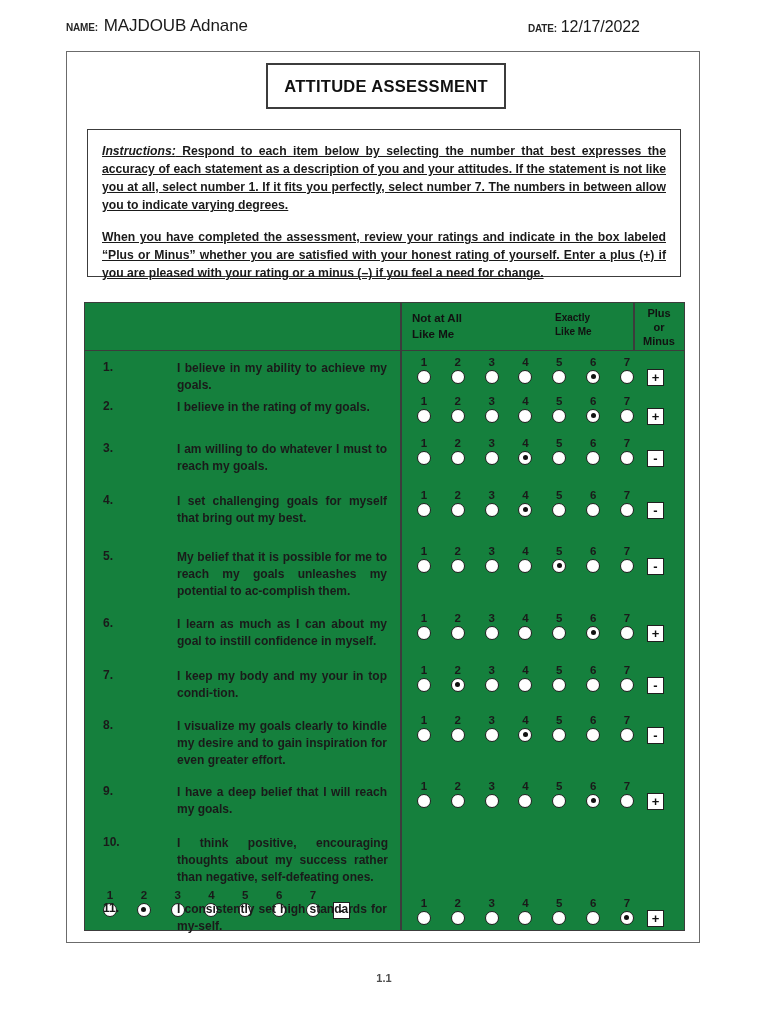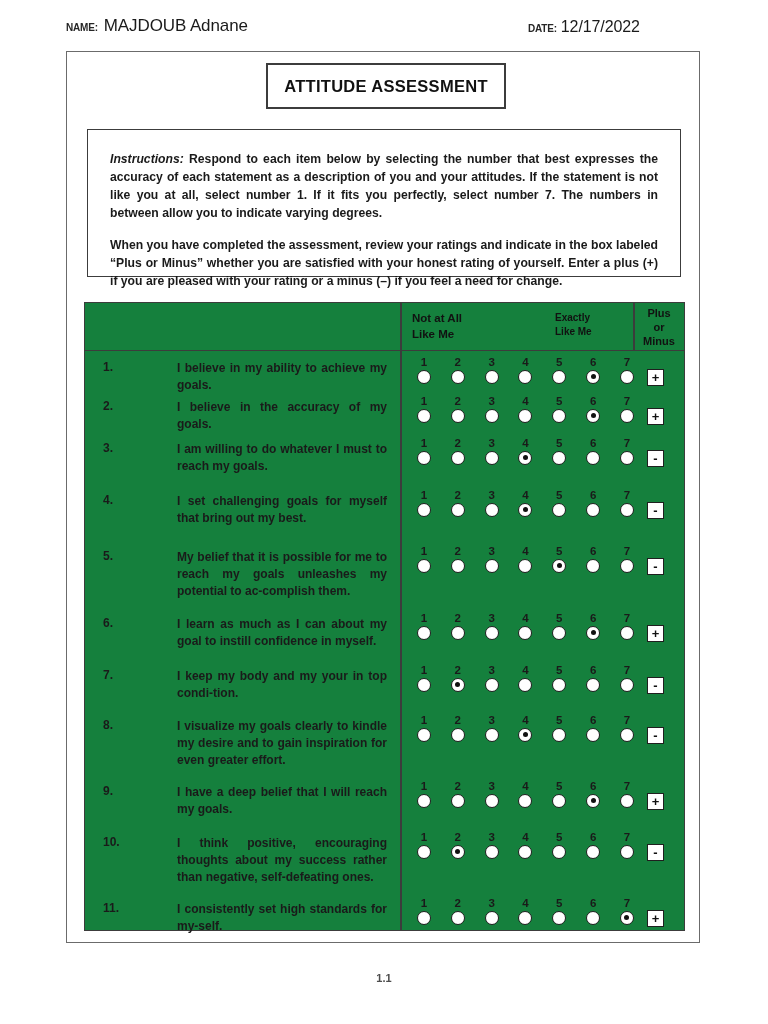--- a/index.html
+++ b/index.html
@@ -98,21 +98,22 @@
     box-sizing: border-box;
     padding: 12px 14px 10px 14px;
     background: #fff;
   }
   .instr-p {
     font-size: 12.2px;
     line-height: 1.48;
     font-weight: 600;
     color: #1a1a1a;
     text-align: justify;
-    margin: 8px;
+    margin: 0;
+    text-decoration: underline;
   }
   .instr-p + .instr-p { margin-top: 14px; }
   .instr-lead {
     font-style: italic;
     font-weight: 700;
   }
 
   
   .assess-table {
     position: absolute;
@@ -381,21 +382,21 @@
                 <span class="circ-cell">
                   <span class="circ"></span>
                 </span>
               </div>
               <div class="pm-box" style="top: 18px;">+</div>
             </div>
           </div>
           <div class="row" style="height: 42px;">
             <div class="row-statement" style="padding-top: 7px;">
               <span class="row-num">2.</span>
-              <span class="row-text">I believe in the accuracy of my goals.</span>
+              <span class="row-text">I believe in the rating of my goals.</span>
             </div>
             <div class="row-scale" style="padding-top: 4px;">
               <div class="scale-nums">
                 <span class="scale-num">1</span>
                 <span class="scale-num">2</span>
                 <span class="scale-num">3</span>
                 <span class="scale-num">4</span>
                 <span class="scale-num">5</span>
                 <span class="scale-num">6</span>
                 <span class="scale-num">7</span>
@@ -722,21 +723,21 @@
                     <span class="dot"></span>
                   </span>
                 </span>
                 <span class="circ-cell">
                   <span class="circ"></span>
                 </span>
               </div>
               <div class="pm-box" style="top: 16px;">+</div>
             </div>
           </div>
-          <div class="row" style="height: 66px;">
+          <div class="row" style="height: 66px; flex-direction: column;">
             <div class="row-statement" style="padding-top: 7px;">
               <span class="row-num">10.</span>
               <span class="row-text">I think positive, encouraging thoughts about my success rather than negative, self-defeating ones.</span>
             </div>
             <div class="row-scale" style="padding-top: 4px;">
               <div class="scale-nums">
                 <span class="scale-num">1</span>
                 <span class="scale-num">2</span>
                 <span class="scale-num">3</span>
                 <span class="scale-num">4</span>

